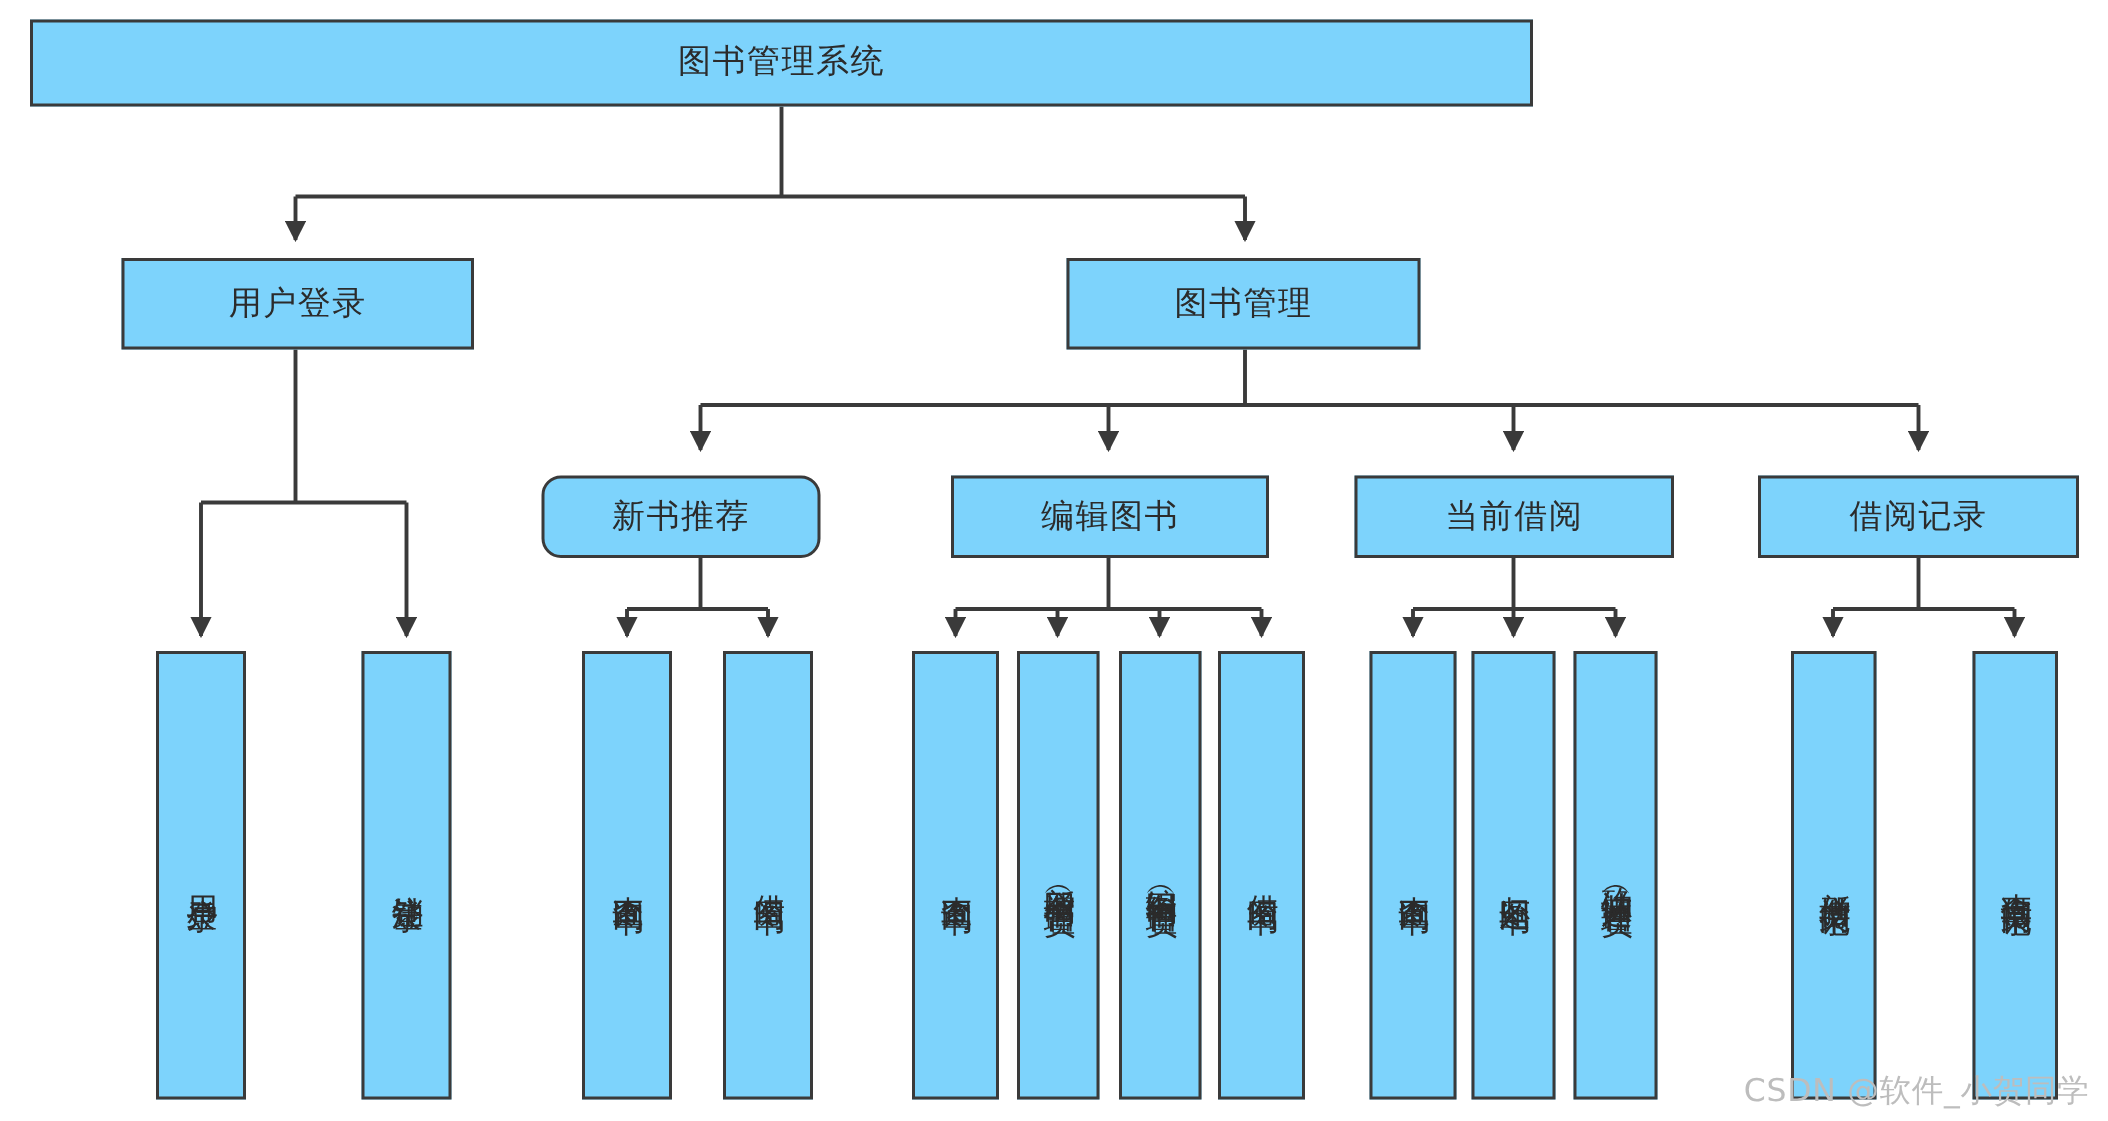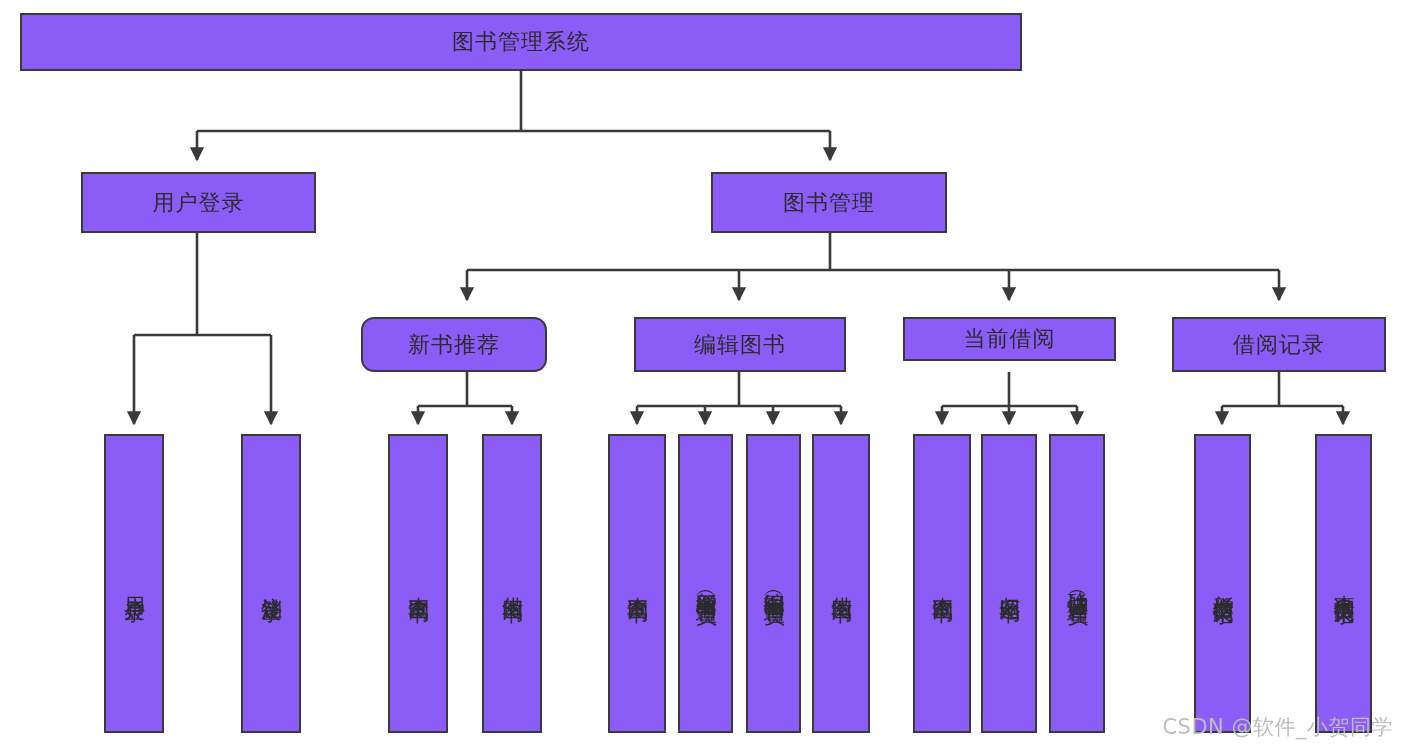--- a/index.html
+++ b/index.html
@@ -23,21 +23,21 @@
     left: 0;
     top: 0;
     width: 1405px;
     height: 747px;
     pointer-events: none;
   }
   .node {
     position: absolute;
     box-sizing: border-box;
     border: 2.5px solid #3a3a3a;
-    background: #8b5cf6;
+    background: #7dd3fc;
     display: flex;
     align-items: center;
     justify-content: center;
     color: #2b2b2b;
     text-align: center;
     z-index: 2;
   }
   .node.horiz {
     font-size: 22px;
     line-height: 1.15;
@@ -136,21 +136,21 @@
   <div class="node horiz" style="left:711px; top:172px; width:236px; height:61px;">
     <span class="lbl">图书管理</span>
   </div>
 
   <div class="node horiz" style="left:361px; top:317px; width:186px; height:55px;border-radius:13px;">
     <span class="lbl">新书推荐</span>
   </div>
   <div class="node horiz" style="left:634px; top:317px; width:212px; height:55px;">
     <span class="lbl">编辑图书</span>
   </div>
-  <div class="node horiz" style="left:903px; top:317px; width:213px; height:44px;">
+  <div class="node horiz" style="left:903px; top:317px; width:213px; height:55px;">
     <span class="lbl">当前借阅</span>
   </div>
   <div class="node horiz" style="left:1172px; top:317px; width:214px; height:55px;">
     <span class="lbl">借阅记录</span>
   </div>
 
   <div class="node vert" style="left:104px; top:434px; width:60px; height:299px;">
     <span class="lbl">用户登录</span>
   </div>
   <div class="node vert" style="left:241px; top:434px; width:60px; height:299px;">

